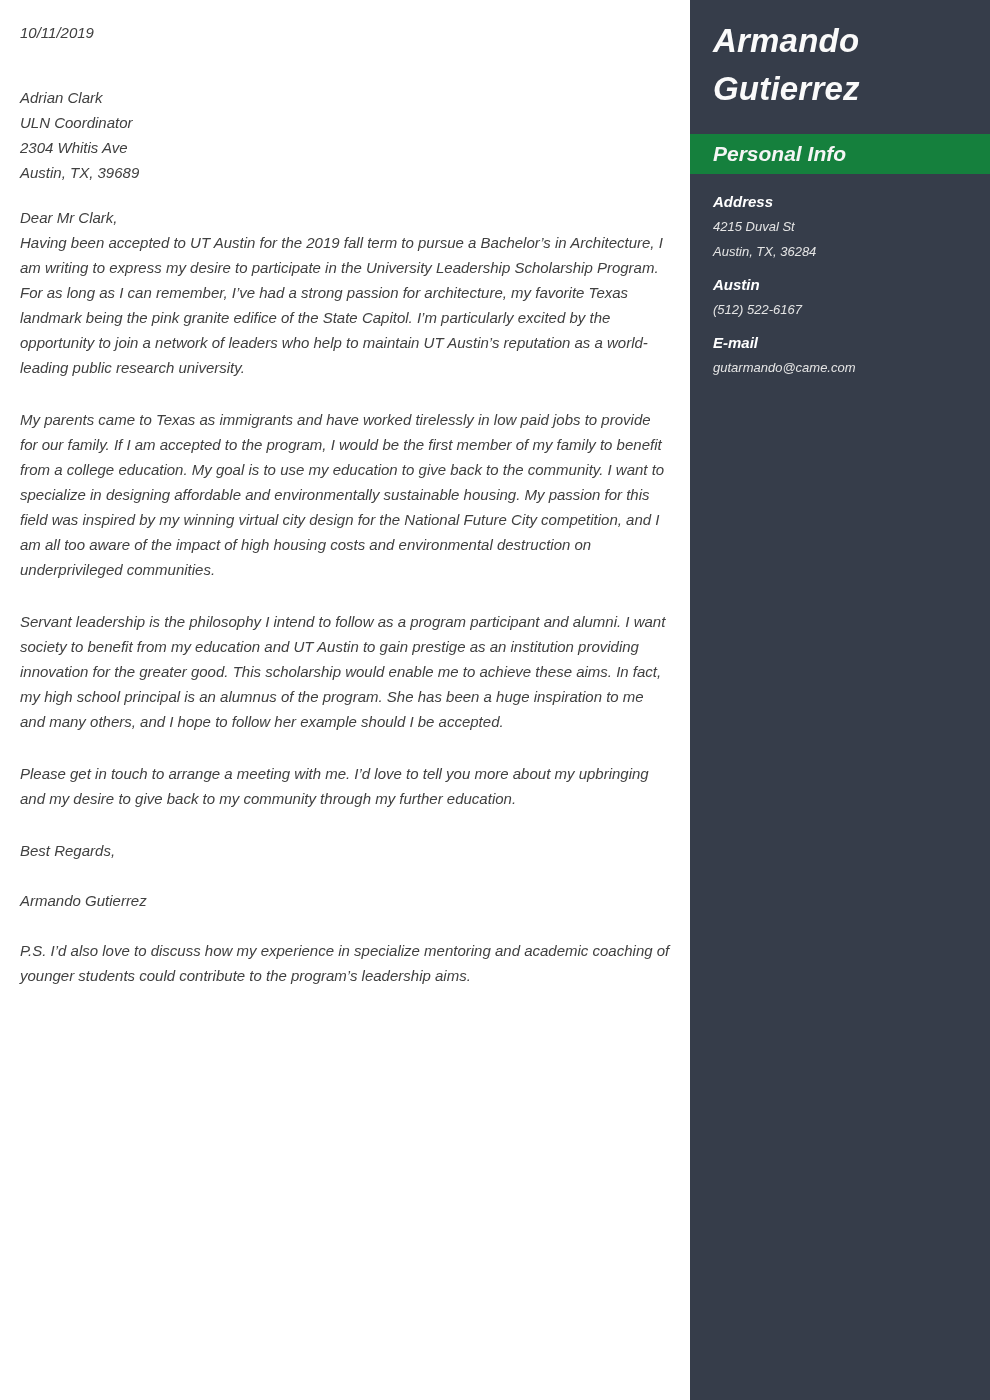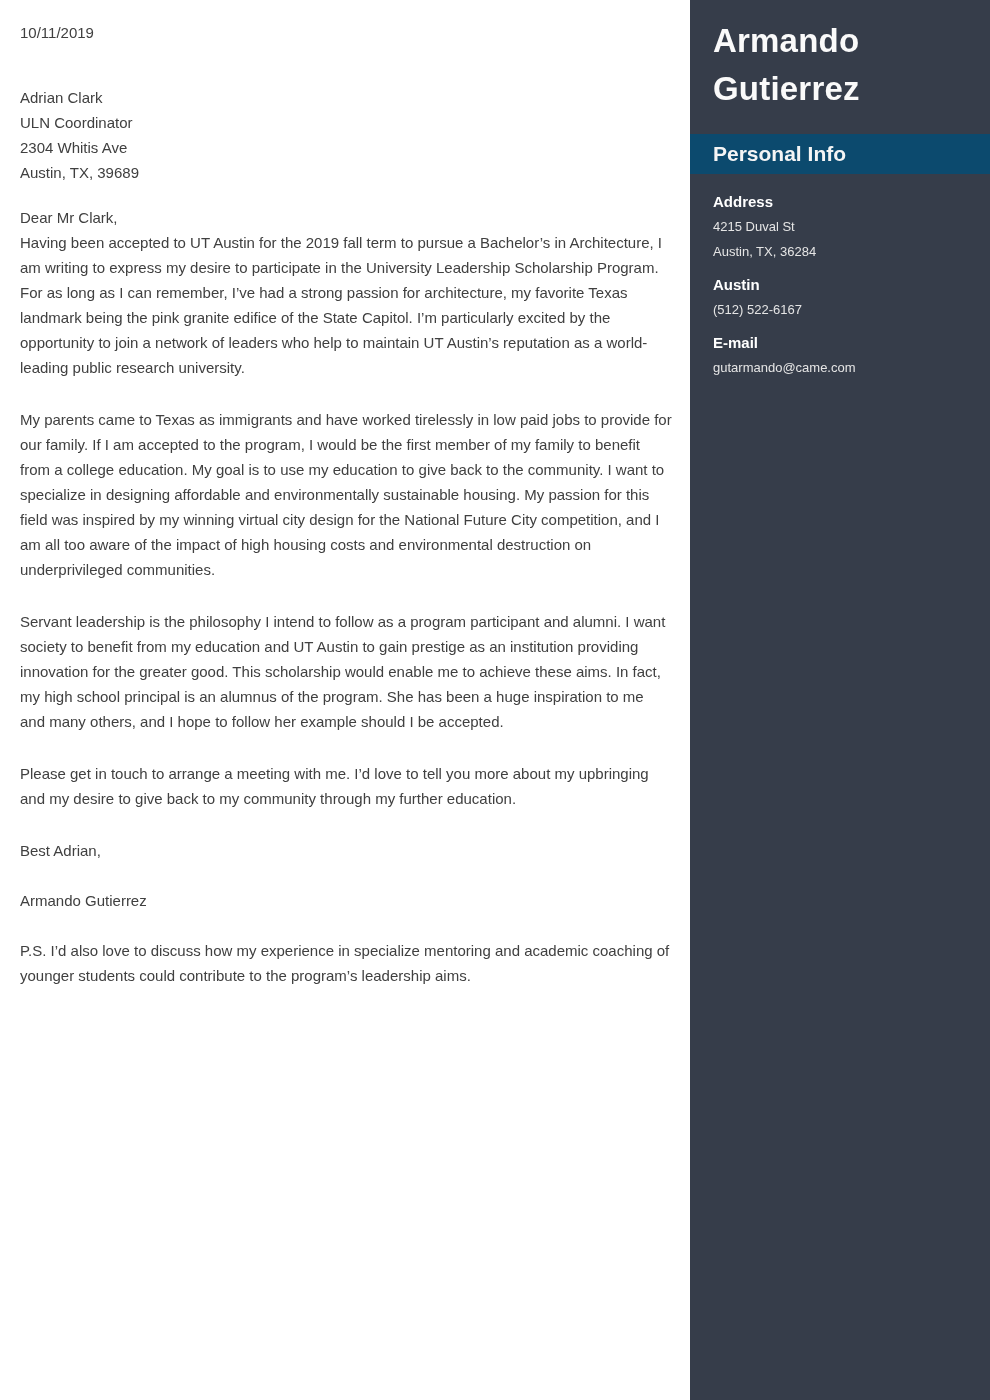--- a/index.html
+++ b/index.html
@@ -1,15 +1,15 @@
 <!DOCTYPE html>
 <html><head>
 <meta charset="utf-8">
 <style>
-  * { margin: 0; padding: 0; box-sizing: border-box; }
+  * { margin: 0; padding: 0; box-sizing: border-box; font-style: italic; }
   html, body { background: #ffffff; }
   body {
     width: 990px;
     height: 1400px;
     display: flex;
     font-family: "Liberation Sans", sans-serif;
     overflow: hidden;
   }
 
   
@@ -40,21 +40,21 @@
     padding: 17px 20px 0 23px;
     font-size: 33px;
     line-height: 48px;
     font-weight: bold;
     color: #fafafa;
     letter-spacing: 0.2px;
   }
   .sidebar-band {
     margin-top: 21px;
     height: 40px;
-    background: #0c4a6e;
+    background: #15803d;
     display: flex;
     align-items: center;
     padding-left: 23px;
     font-size: 21px;
     font-weight: bold;
     color: #f5f5f5;
   }
   .sidebar-fields { padding: 15px 20px 0 23px; }
   .field { margin-bottom: 8px; }
   .field-label {
@@ -81,21 +81,21 @@
     <div>2304 Whitis Ave</div>
     <div>Austin, TX, 39689</div>
   </div>
 
   <div class="greeting">Dear Mr Clark,</div>
   <div class="paragraph">Having been accepted to UT Austin for the 2019 fall term to pursue a Bachelor’s in Architecture, I am writing to express my desire to participate in the University Leadership Scholarship Program. For as long as I can remember, I’ve had a strong passion for architecture, my favorite Texas landmark being the pink granite edifice of the State Capitol. I’m particularly excited by the opportunity to join a network of leaders who help to maintain UT Austin’s reputation as a world-leading public research university.</div>
   <div class="paragraph">My parents came to Texas as immigrants and have worked tirelessly in low paid jobs to provide for our family. If I am accepted to the program, I would be the first member of my family to benefit from a college education. My goal is to use my education to give back to the community. I want to specialize in designing affordable and environmentally sustainable housing. My passion for this field was inspired by my winning virtual city design for the National Future City competition, and I am all too aware of the impact of high housing costs and environmental destruction on underprivileged communities.</div>
   <div class="paragraph">Servant leadership is the philosophy I intend to follow as a program participant and alumni. I want society to benefit from my education and UT Austin to gain prestige as an institution providing innovation for the greater good. This scholarship would enable me to achieve these aims. In fact, my high school principal is an alumnus of the program. She has been a huge inspiration to me and many others, and I hope to follow her example should I be accepted.</div>
   <div class="paragraph">Please get in touch to arrange a meeting with me. I’d love to tell you more about my upbringing and my desire to give back to my community through my further education.</div>
 
-  <div class="closing">Best Adrian,</div>
+  <div class="closing">Best Regards,</div>
   <div class="signature">Armando Gutierrez</div>
   <div class="paragraph">P.S. I’d also love to discuss how my experience in specialize mentoring and academic coaching of younger students could contribute to the program’s leadership aims.</div>
 </div>
 
 <div class="sidebar">
   <div class="sidebar-name">Armando Gutierrez</div>
 
   <div class="sidebar-band">
     <span>Personal Info</span>
   </div>

